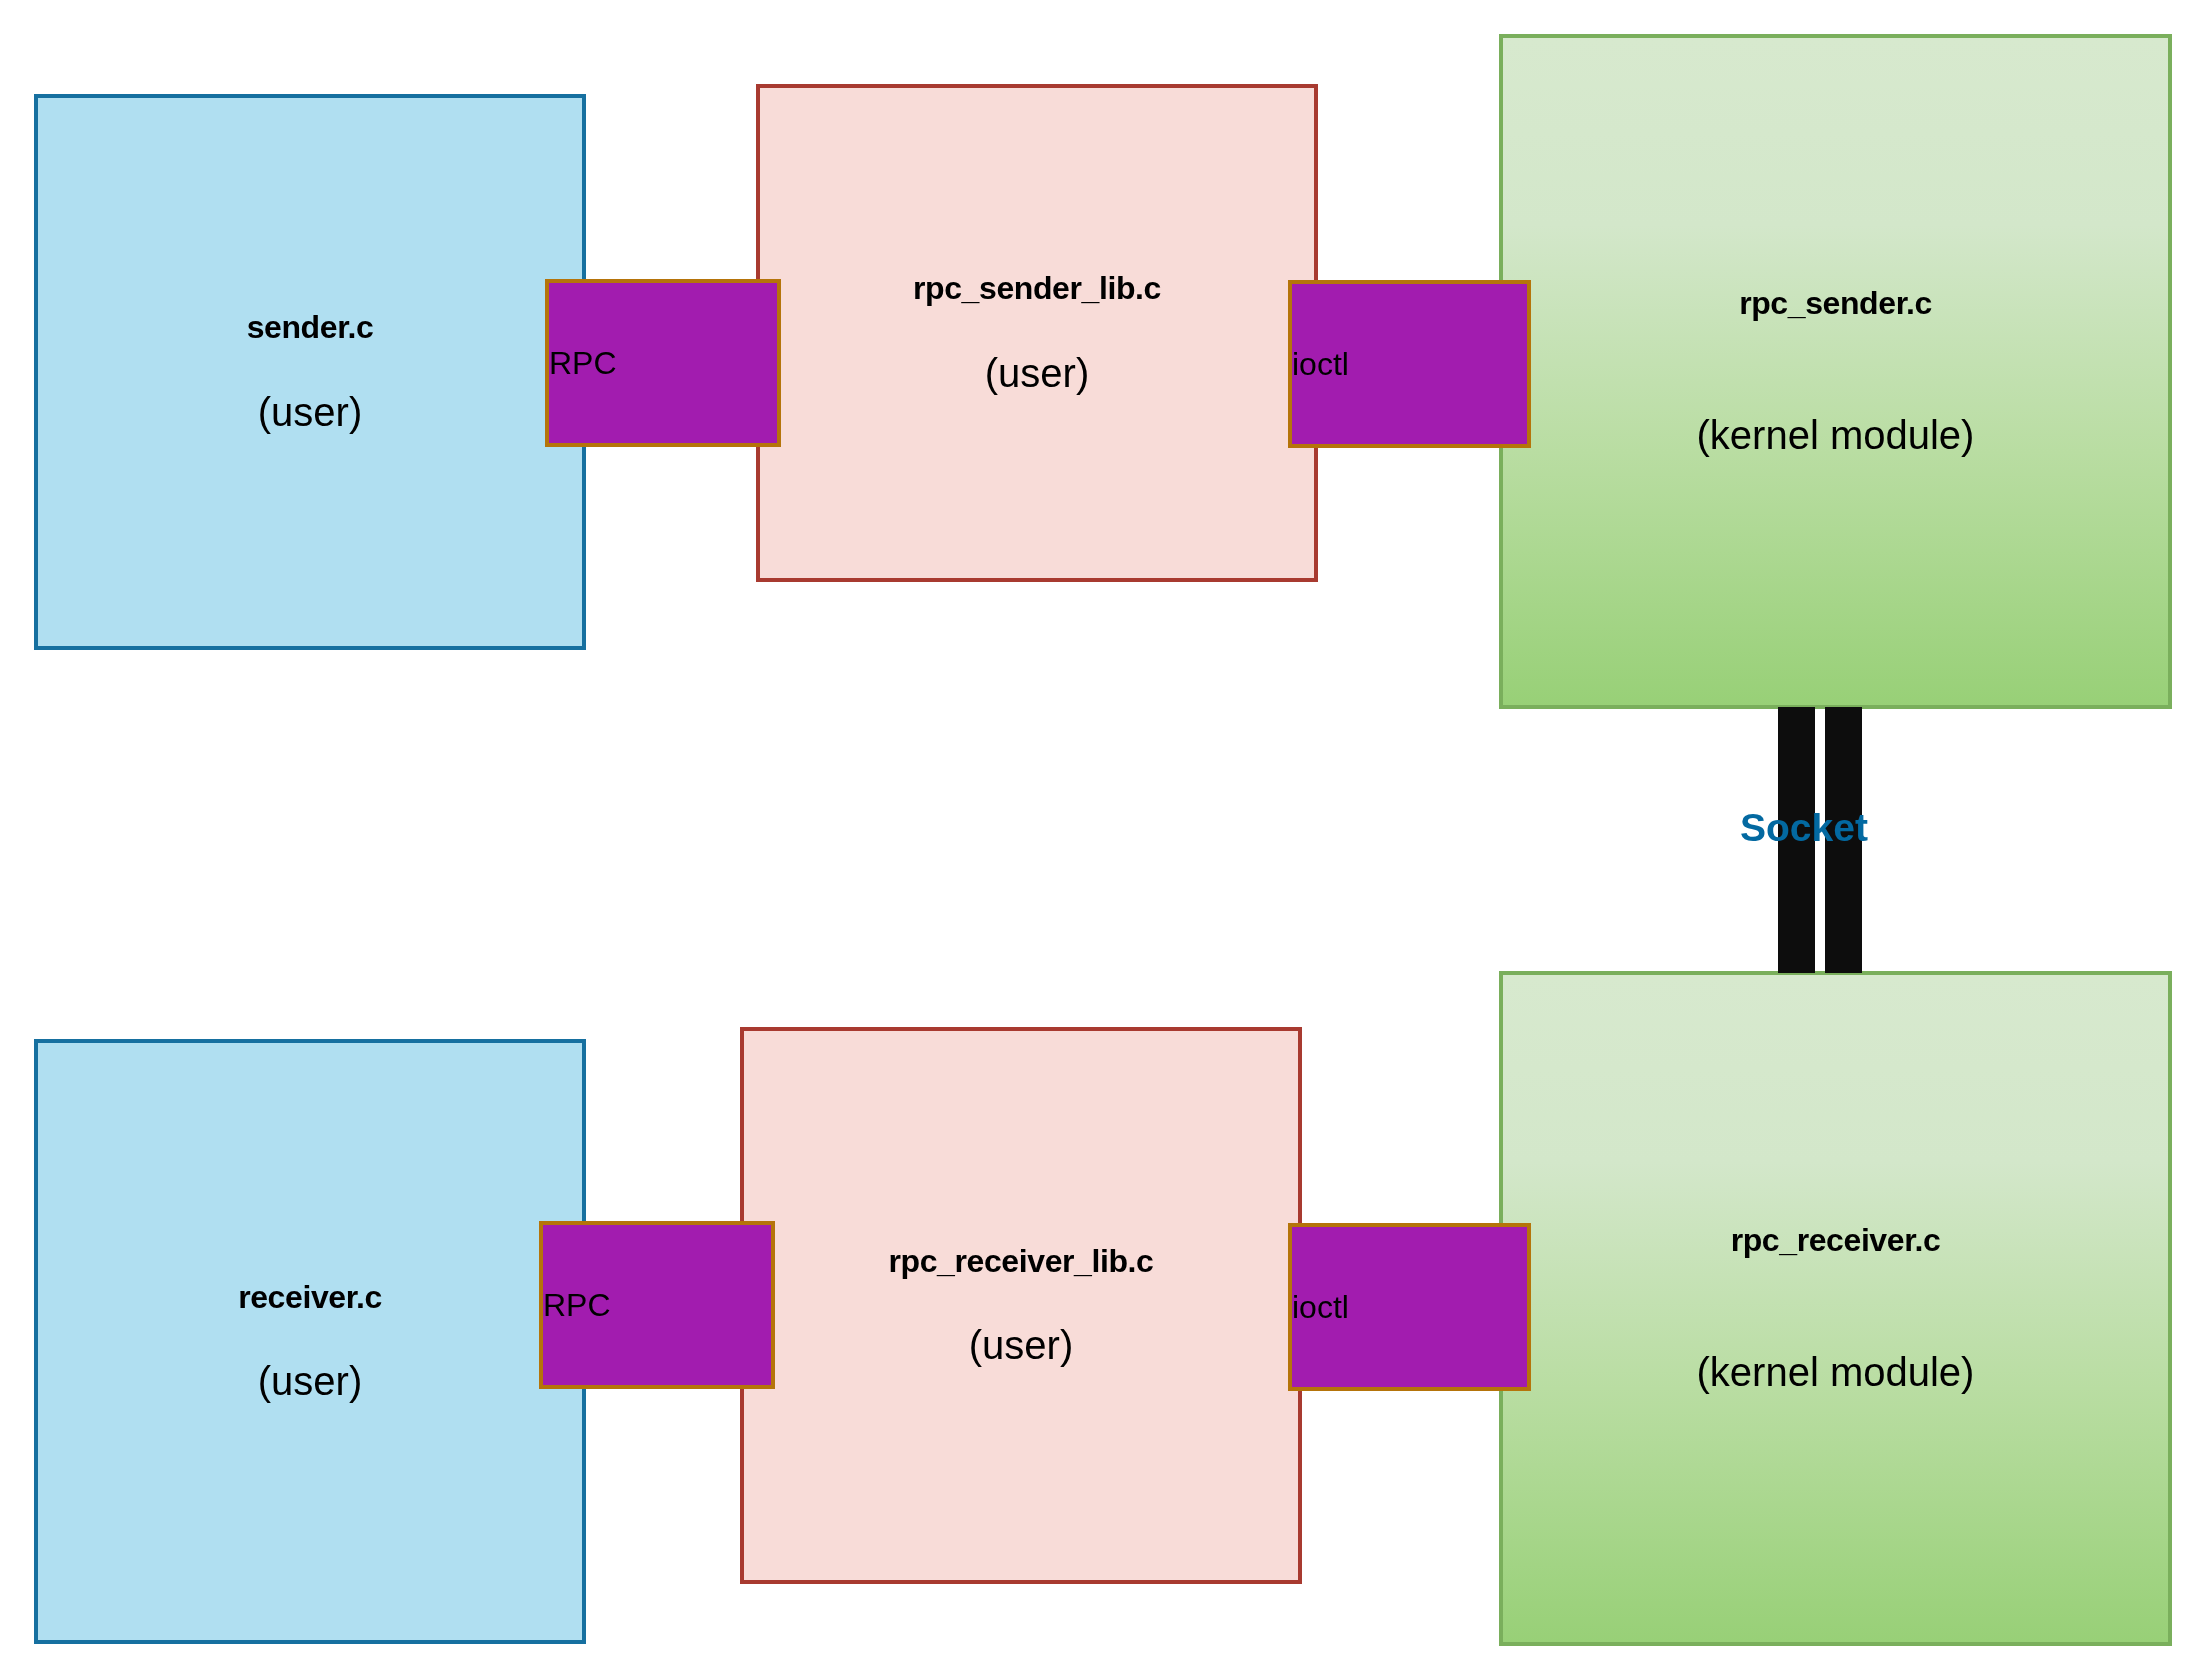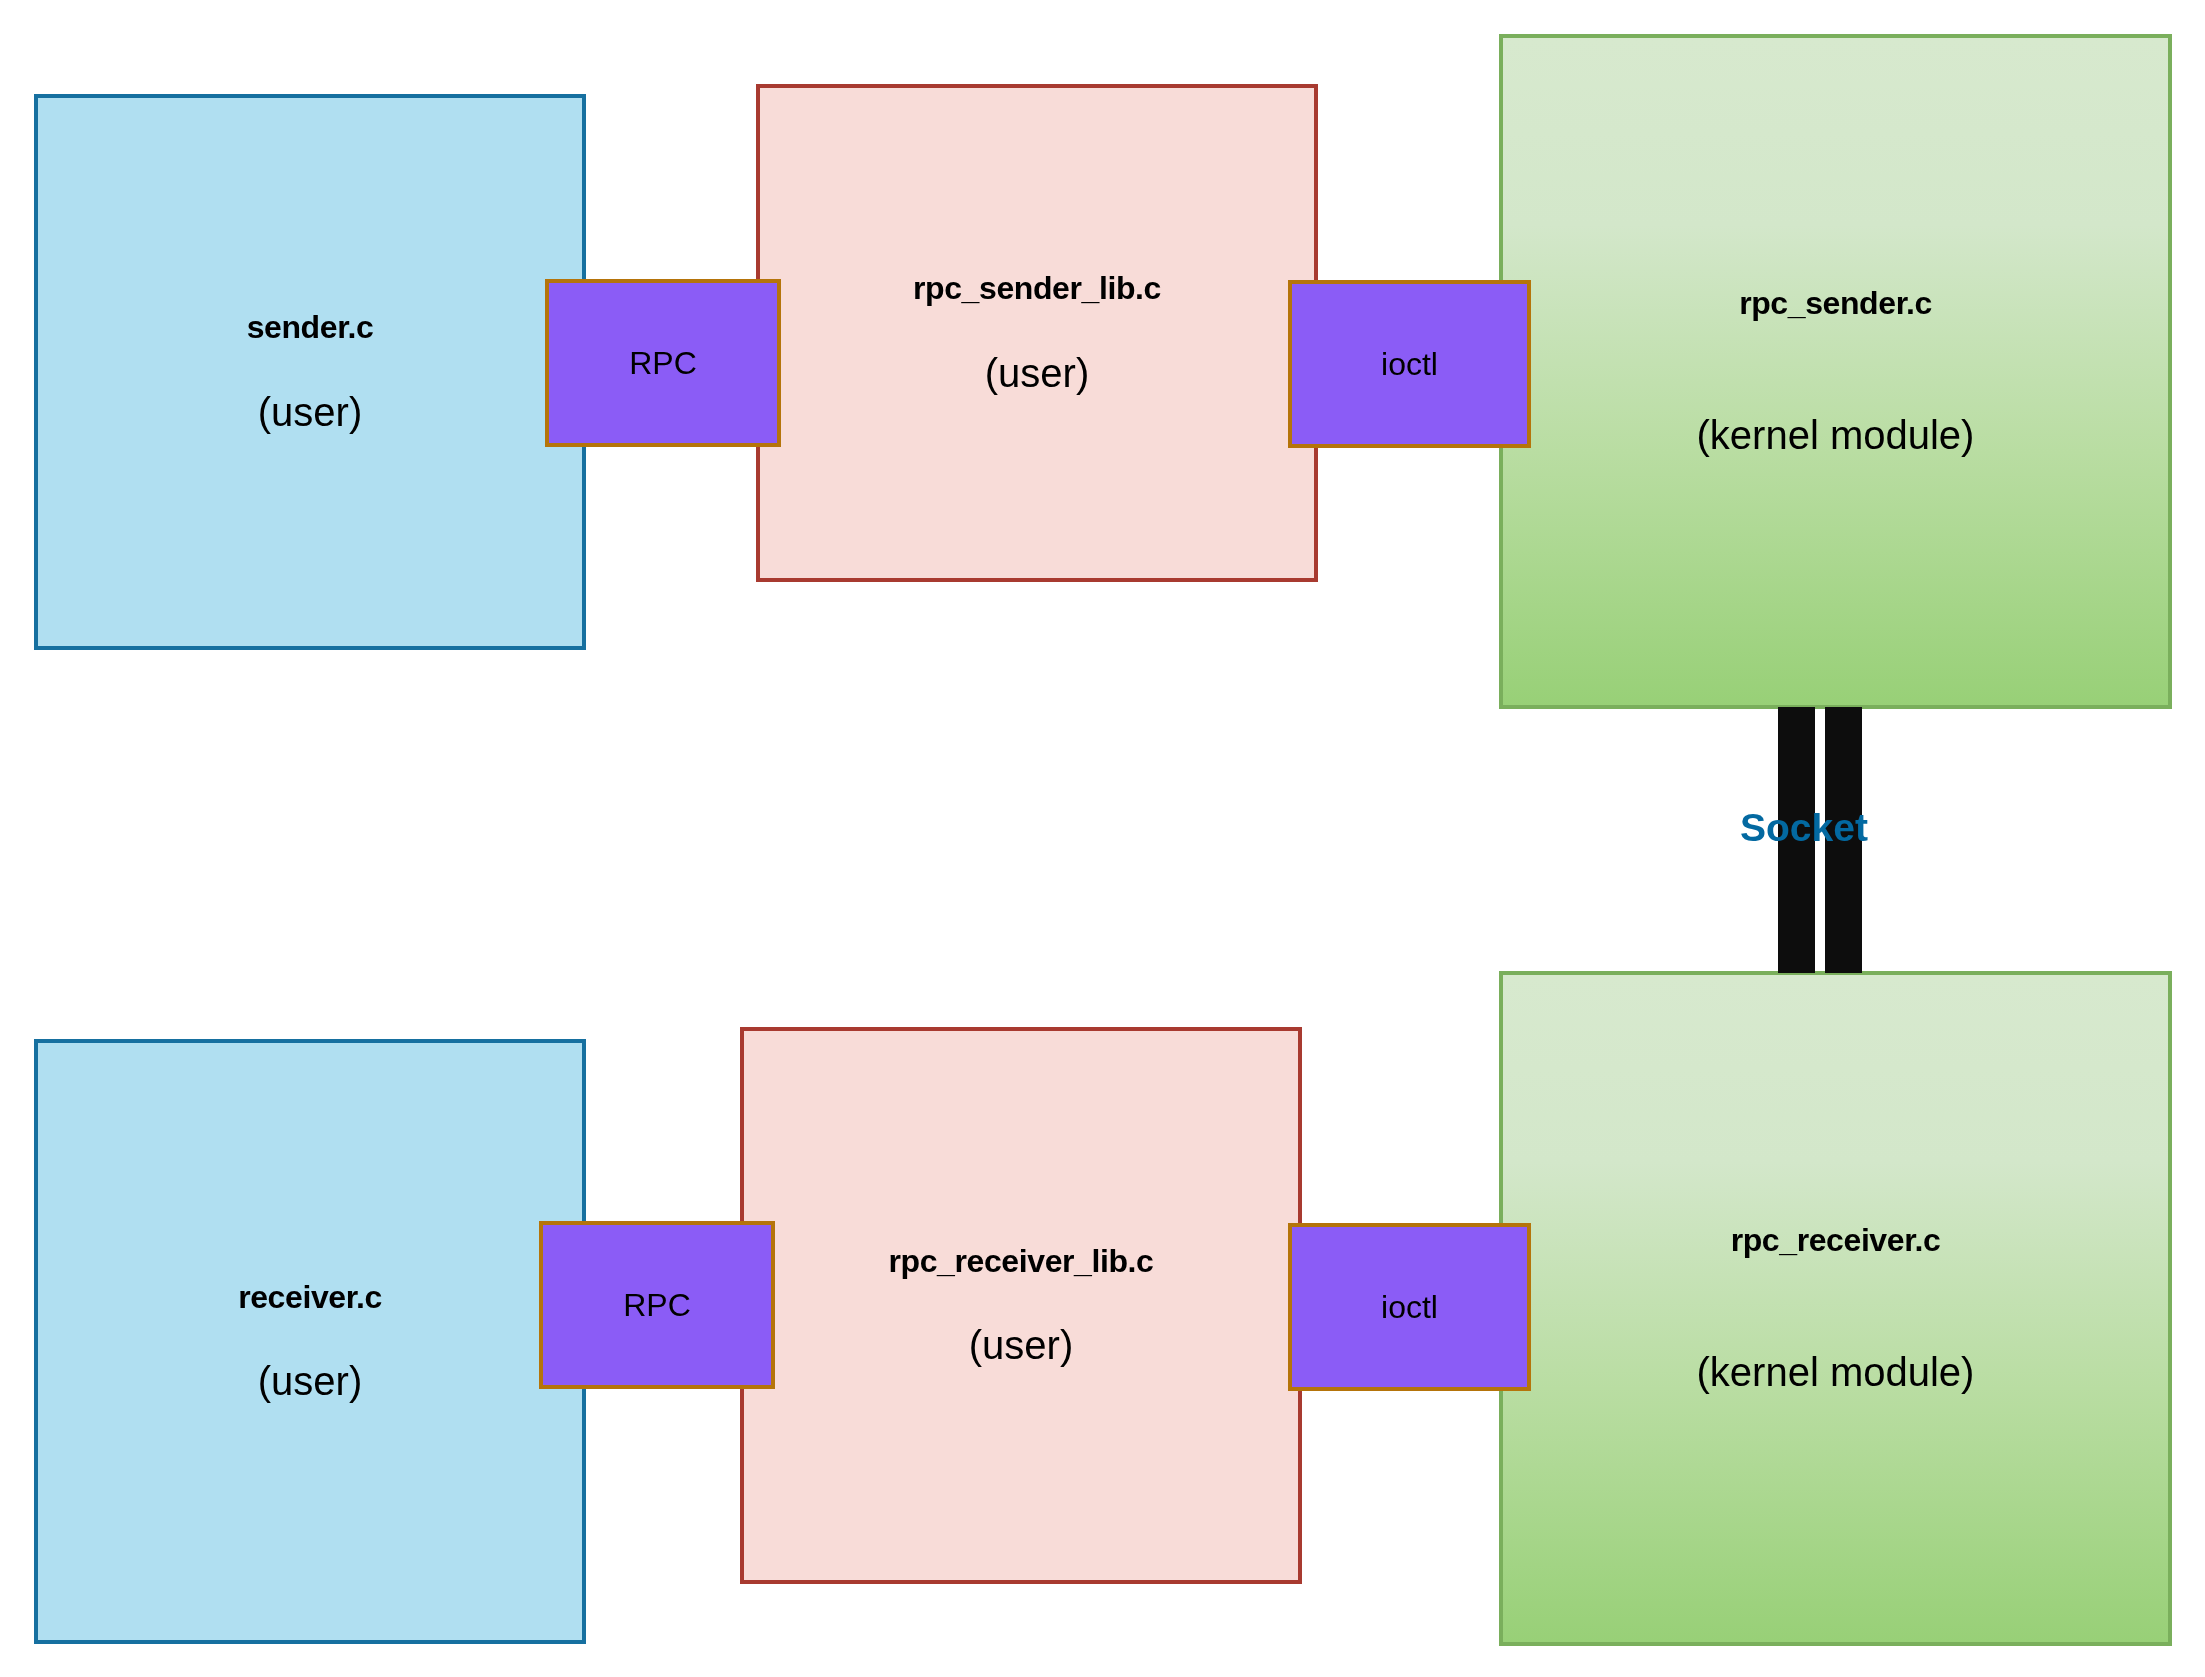--- a/index.html
+++ b/index.html
@@ -60,25 +60,25 @@
   .node-kernel {
     background: linear-gradient(to bottom, #d7e9ce 0%, #d3e7ca 28%, #b9dda2 62%, #98d077 100%);
     border: 4.2px solid #7aaf5c;
     gap: 48px;
   }
 
   
   .connector {
     position: absolute;
     box-sizing: border-box;
-    background: #8b5cf6;
+    background: #a21caf;
     border: 4.2px solid #b5740a;
     display: flex;
     align-items: center;
-    justify-content: center;
+    justify-content: flex-start;
     z-index: 5;
   }
   .connector .clabel {
     font-size: 32px;
     font-weight: normal;
     color: #000000;
     line-height: 1;
   }
 
   

